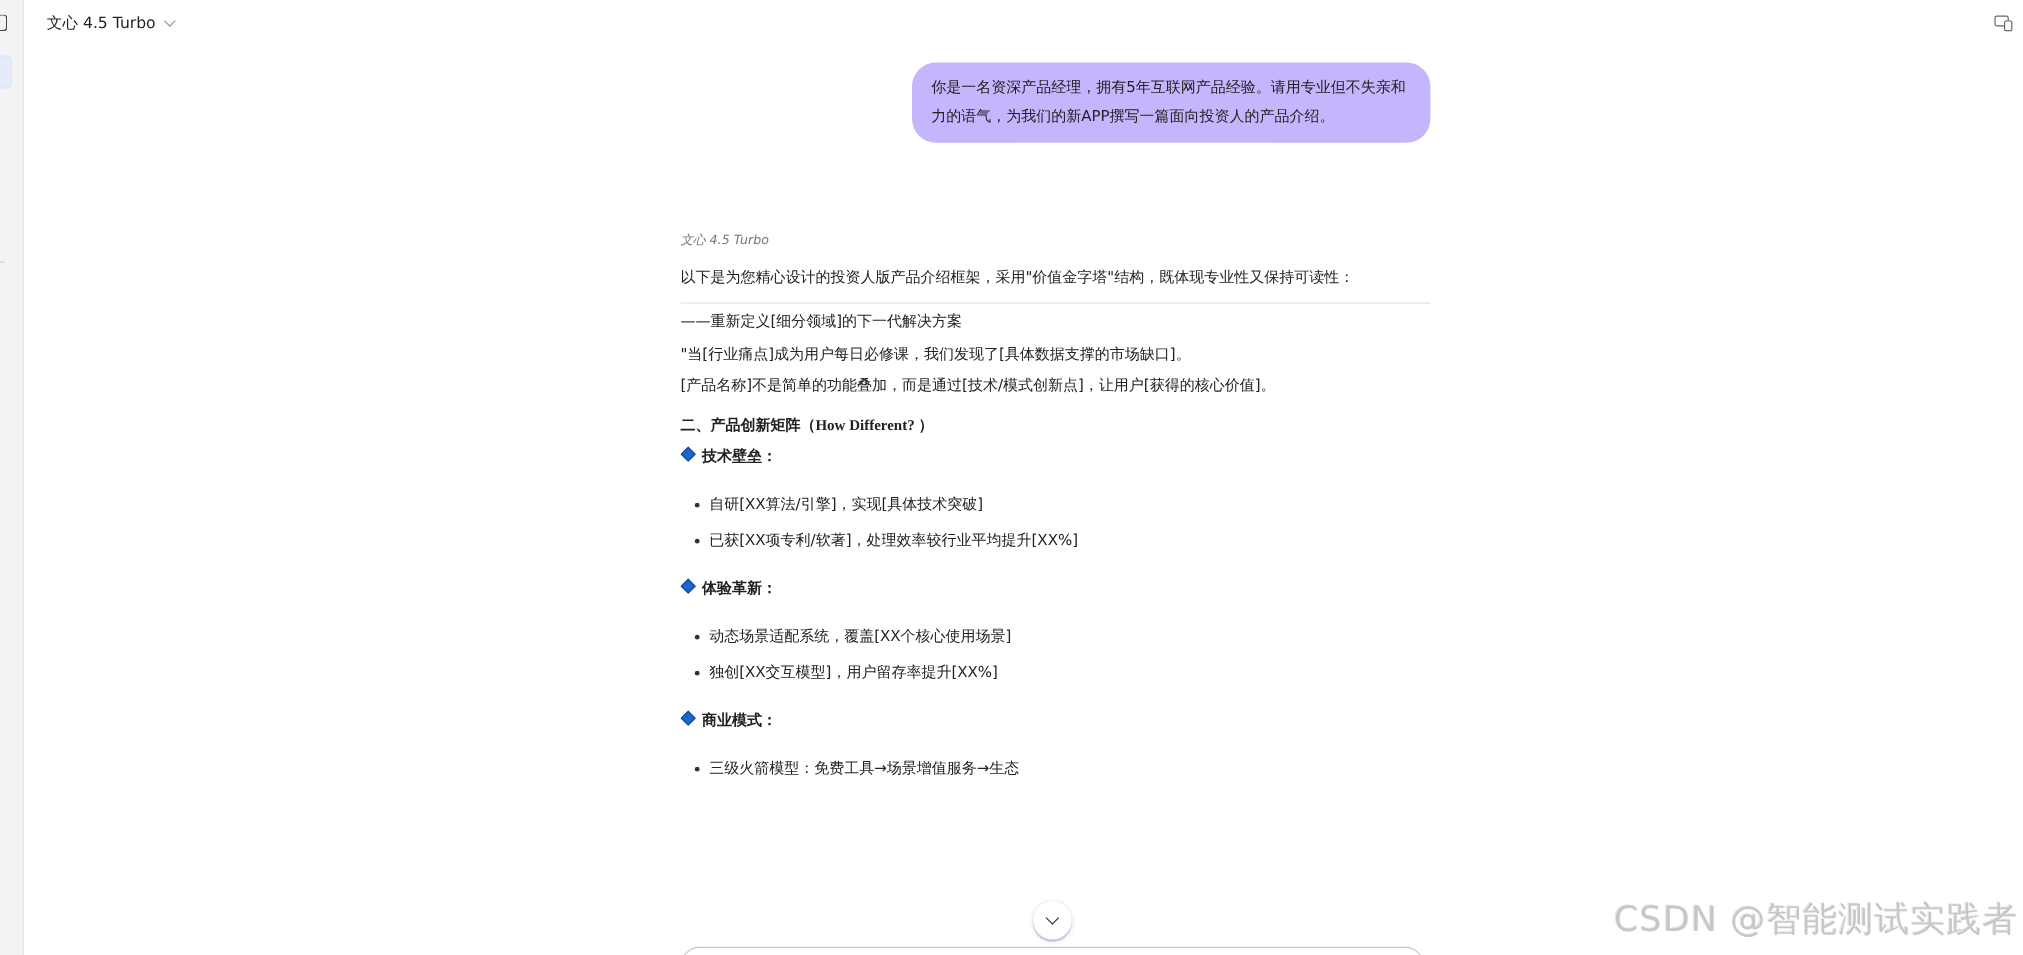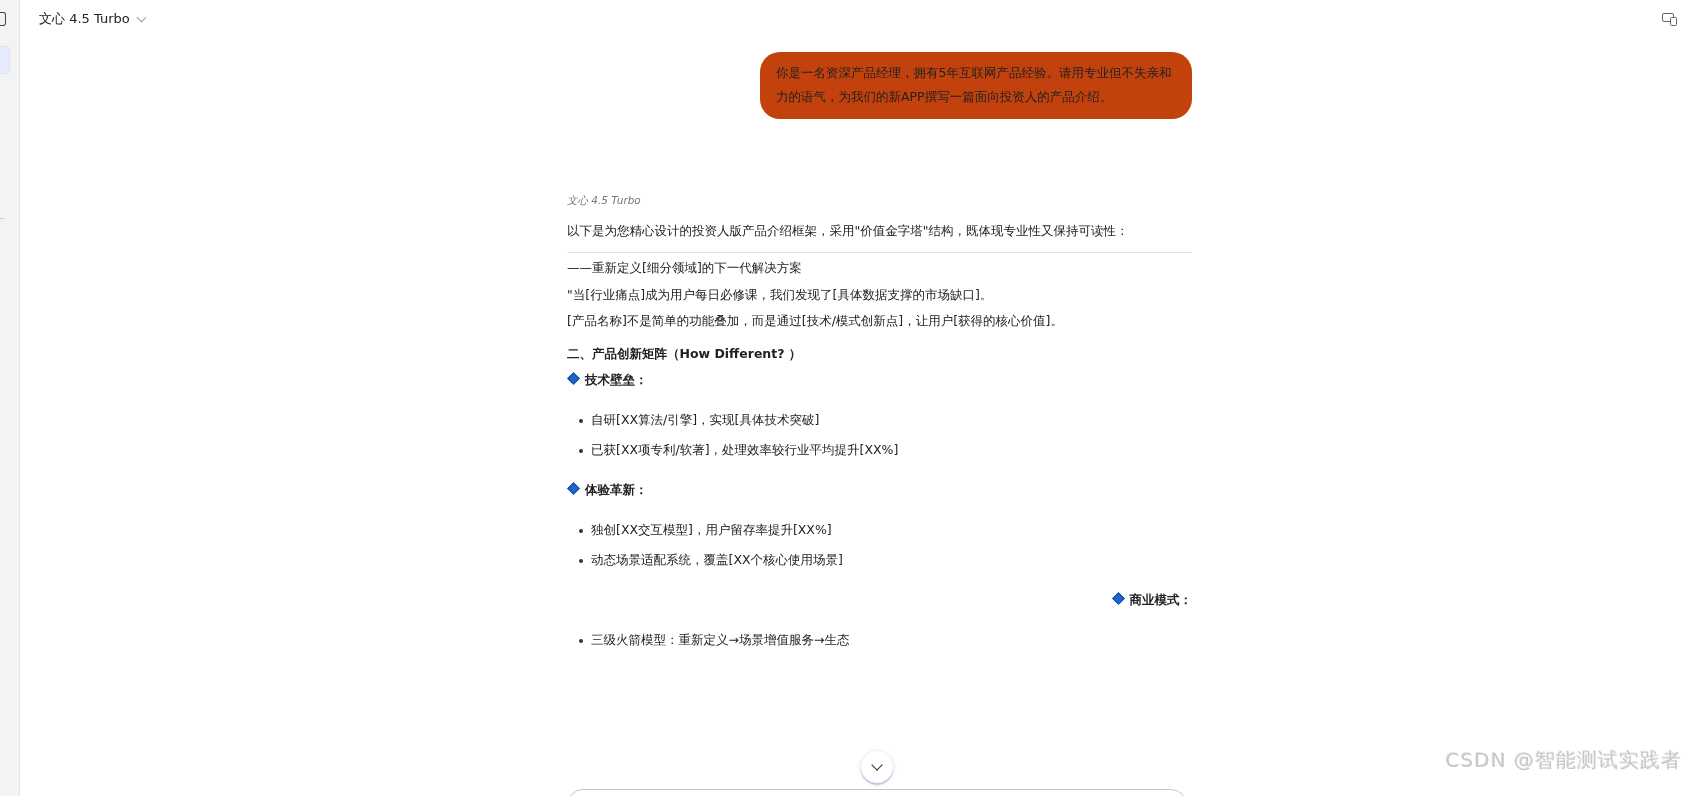--- a/index.html
+++ b/index.html
@@ -11,39 +11,39 @@
   .sidebar .sb-active { position: absolute; left: 0; top: 46px; width: 10px; height: 28px; background: #e6ebfb; border: 1px solid #dbe2f7; border-left: none; border-radius: 0 5px 5px 0; }
   .sidebar .sb-line { position: absolute; left: 0; top: 218px; width: 4px; height: 1px; background: #ccc; }
 
   .topbar { position: absolute; left: 20px; right: 0; top: 0; height: 40px; }
   .model-select { position: absolute; left: 19px; top: 10px; display: flex; align-items: center; gap: 6px; font-size: 13px; color: #222; cursor: pointer; }
   .model-select .chev { width: 7px; height: 7px; border-right: 1.2px solid #999; border-bottom: 1.2px solid #999; transform: rotate(45deg); margin-top: -4px; margin-left: 2px; }
   .device-icon { position: absolute; right: 8px; top: 13px; width: 16px; height: 14px; }
   .device-icon .scr { position: absolute; left: 0; top: 0; width: 12px; height: 9px; border: 1.3px solid #666; border-radius: 2px; }
   .device-icon .ph { position: absolute; left: 8px; top: 4px; width: 7px; height: 9px; border: 1.3px solid #666; border-radius: 1.5px; background: #fff; }
 
-  .user-bubble { position: absolute; left: 760px; top: 52px; width: 432px; background: #c2410c; border-radius: 20px; padding: 9px 18px 10px 16px; font-size: 12.5px; line-height: 24px; color: #222; }
+  .user-bubble { position: absolute; left: 760px; top: 52px; width: 432px; background: #c4b5fd; border-radius: 20px; padding: 9px 18px 10px 16px; font-size: 12.5px; line-height: 24px; color: #222; }
 
   .answer { position: absolute; left: 567px; top: 190px; width: 625px; font-size: 12.5px; color: #222; }
   .model-label { font-size: 10.5px; color: #777; font-style: italic; height: 20px; line-height: 20px; }
   .intro { margin-top: 10px; line-height: 22px; }
   .divider { margin-top: 10px; height: 1px; background: #e3e3e3; }
   .sec-title { font-weight: bold; line-height: 22px; }
   .line { line-height: 26.5px; }
   .diamond { display: inline-block; width: 9px; height: 9px; background: #1c66c9; transform: rotate(45deg); margin: 0 7px 1px 2px; border: 1px solid #0c4aa3; }
   ul { list-style: none; margin-left: 12px; }
   ul li { position: relative; padding-left: 12px; line-height: 30px; }
   ul li::before { content: ""; position: absolute; left: 0; top: 14px; width: 4px; height: 4px; border-radius: 50%; background: #333; }
 
   .scroll-btn { position: absolute; left: 861px; top: 751px; width: 32px; height: 32px; border-radius: 50%; background: #fff; box-shadow: 0 1px 4px rgba(0,0,0,0.18), 0 2px 0 rgba(80,120,230,0.25); cursor: pointer; }
   .scroll-btn .chev { position: absolute; left: 12px; top: 10px; width: 8px; height: 8px; border-right: 1.6px solid #333; border-bottom: 1.6px solid #333; transform: rotate(45deg); }
 
   .input-box { position: absolute; left: 567px; top: 789px; width: 620px; height: 60px; border: 1px solid #c6c6c6; border-radius: 16px; background: #fff; }
 
-  .watermark { position: absolute; right: 4px; top: 747px; font-size: 20px; color: rgba(190,190,190,0.85); letter-spacing: 1px; text-shadow: 1px 1px 0 rgba(255,255,255,0.9), -1px -1px 0 rgba(150,150,150,0.25); }
+  .watermark { position: absolute; right: 4px; top: 747px; font-size: 29px; color: rgba(190,190,190,0.85); letter-spacing: 1px; text-shadow: 1px 1px 0 rgba(255,255,255,0.9), -1px -1px 0 rgba(150,150,150,0.25); }
 </style>
 </head>
 <body>
 
 <div class="sidebar">
   <div class="sb-icon"></div>
   <div class="sb-active"></div>
   <div class="sb-line"></div>
 </div>
 
@@ -65,43 +65,43 @@
 <div class="answer">
   <div class="model-label">文心 4.5 Turbo</div>
   <div class="intro">以下是为您精心设计的投资人版产品介绍框架，采用"价值金字塔"结构，既体现专业性又保持可读性：</div>
   <div class="divider"></div>
 
   <div class="line" style="margin-top:2px;">——重新定义[细分领域]的下一代解决方案</div>
 
   <div class="line">"当[行业痛点]成为用户每日必修课，我们发现了[具体数据支撑的市场缺口]。</div>
   <div class="line">[产品名称]不是简单的功能叠加，而是通过[技术/模式创新点]，让用户[获得的核心价值]。</div>
 
-  <div class="sec-title" style="margin-top:8px;">二、产品创新矩阵（How Different? ）</div>
+  <div class="sec-title" style="margin-top:8px;font-family:Liberation Serif, serif;">二、产品创新矩阵（How Different? ）</div>
 
   <div class="sec-title" style="margin-top:4px;">
     <span class="diamond"></span><span>技术壁垒：</span>
   </div>
   <ul style="margin-top:14px;">
     <li>自研[XX算法/引擎]，实现[具体技术突破]</li>
     <li>已获[XX项专利/软著]，处理效率较行业平均提升[XX%]</li>
   </ul>
 
   <div class="sec-title" style="margin-top:14px;">
     <span class="diamond"></span><span>体验革新：</span>
   </div>
   <ul style="margin-top:14px;">
+    <li>动态场景适配系统，覆盖[XX个核心使用场景]</li>
     <li>独创[XX交互模型]，用户留存率提升[XX%]</li>
-    <li>动态场景适配系统，覆盖[XX个核心使用场景]</li>
   </ul>
 
-  <div class="sec-title" style="margin-top:14px;text-align:right;">
+  <div class="sec-title" style="margin-top:14px;">
     <span class="diamond"></span><span>商业模式：</span>
   </div>
   <ul style="margin-top:14px;">
-    <li>三级火箭模型：重新定义→场景增值服务→生态</li>
+    <li>三级火箭模型：免费工具→场景增值服务→生态</li>
   </ul>
 </div>
 
 <div class="scroll-btn">
   <span class="chev"></span>
 </div>
 
 <div class="input-box"></div>
 
 <div class="watermark">CSDN @智能测试实践者</div>

